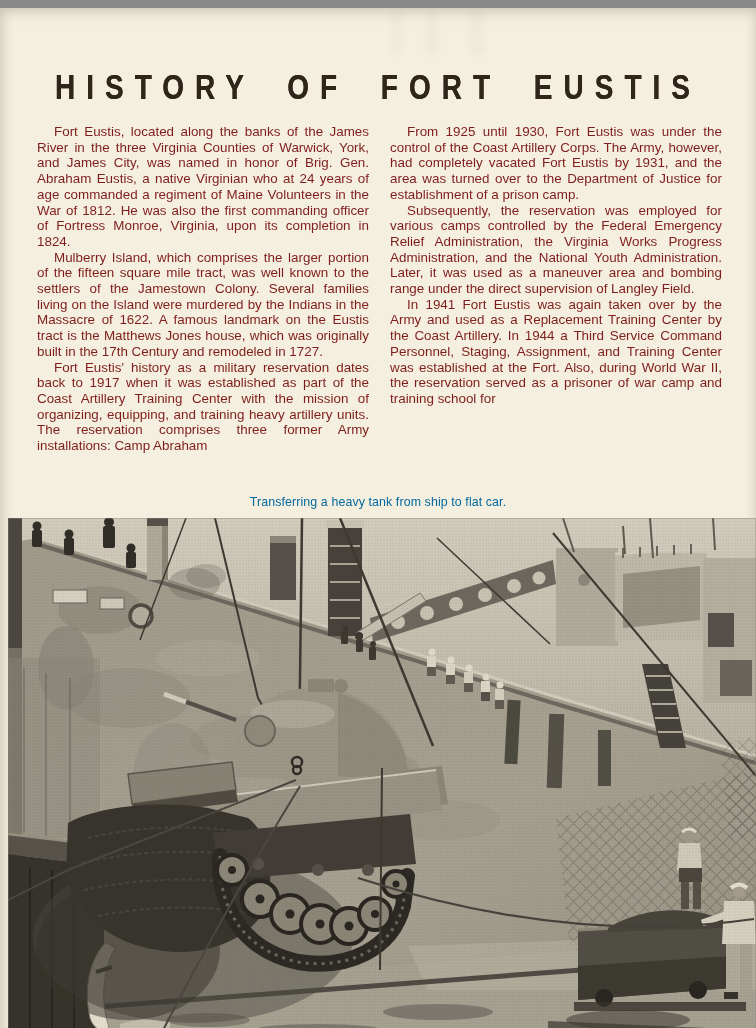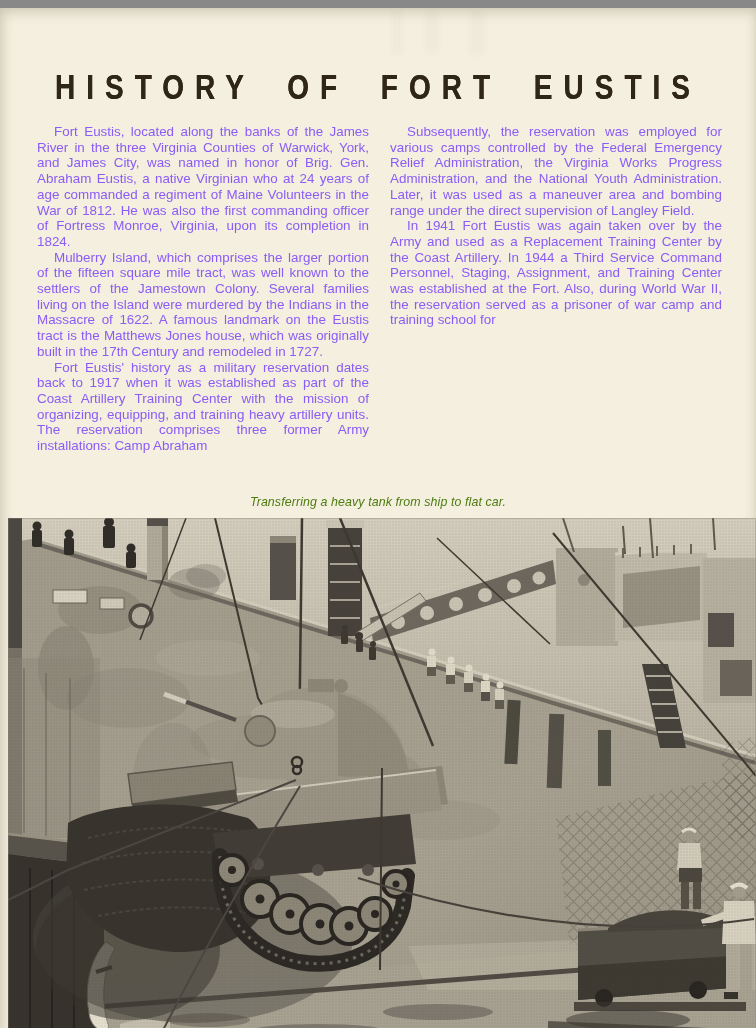--- a/index.html
+++ b/index.html
@@ -26,33 +26,32 @@
     font-size:28px;font-weight:bold;
     letter-spacing:11px;word-spacing:14px;
     color:#2f2619;
     transform:scaleY(1.22);transform-origin:center top;
     white-space:nowrap;
     text-shadow:0 0 .4px #2f2619;
   }
   .columns{
     position:absolute;top:116px;left:37px;width:686px;
     display:flex;gap:21px;
-    color:#8b5cf6;
+    color:#7f1d1d;
     font-size:13.4px;line-height:15.7px;
     text-align:justify;
   }
   .col{width:332px;}
   .col p{margin:0;text-indent:17px;}
   .col p.cont{text-indent:0;}
   .caption{
     position:absolute;top:487px;left:0;width:100%;
     text-align:center;
-    font-size:12.4px;color:#4d7c0f;
+    font-size:12.4px;color:#0369a1;
     letter-spacing:.1px;
-    font-style:italic;
   }
   figure.photo{
     position:absolute;left:8px;top:510px;width:748px;height:518px;
     margin:0;overflow:hidden;
   }
   figure.photo svg{display:block;}
 </style>
 </head>
 <body>
 
@@ -62,20 +61,21 @@
 
   <h1 class="title">HISTORY OF FORT EUSTIS</h1>
 
   <div class="columns">
     <div class="col">
       <p>Fort Eustis, located along the banks of the James River in the three Virginia Counties of Warwick, York, and James City, was named in honor of Brig. Gen. Abraham Eustis, a native Virginian who at 24 years of age commanded a regiment of Maine Volunteers in the War of 1812. He was also the first commanding officer of Fortress Monroe, Virginia, upon its completion in 1824.</p>
       <p>Mulberry Island, which comprises the larger portion of the fifteen square mile tract, was well known to the settlers of the Jamestown Colony. Several families living on the Island were murdered by the Indians in the Massacre of 1622. A famous landmark on the Eustis tract is the Matthews Jones house, which was originally built in the 17th Century and remodeled in 1727.</p>
       <p>Fort Eustis' history as a military reservation dates back to 1917 when it was established as part of the Coast Artillery Training Center with the mission of organizing, equipping, and training heavy artillery units. The reservation comprises three former Army installations: Camp Abraham</p>
     </div>
     <div class="col">
+      <p>From 1925 until 1930, Fort Eustis was under the control of the Coast Artillery Corps. The Army, however, had completely vacated Fort Eustis by 1931, and the area was turned over to the Department of Justice for establishment of a prison camp.</p>
       <p>Subsequently, the reservation was employed for various camps controlled by the Federal Emergency Relief Administration, the Virginia Works Progress Administration, and the National Youth Administration. Later, it was used as a maneuver area and bombing range under the direct supervision of Langley Field.</p>
       <p>In 1941 Fort Eustis was again taken over by the Army and used as a Replacement Training Center by the Coast Artillery. In 1944 a Third Service Command Personnel, Staging, Assignment, and Training Center was established at the Fort. Also, during World War II, the reservation served as a prisoner of war camp and training school for</p>
     </div>
   </div>
 
   <div class="caption">Transferring a heavy tank from ship to flat car.</div>
 
   <figure class="photo">
     <svg width="748" height="518" viewBox="0 0 748 518" role="img" aria-label="Black-and-white halftone photograph of a heavy tank suspended by crane cables beside a ship's hull, being lowered toward a flat car on the dock while workers steady it with ropes.">
       <defs>

